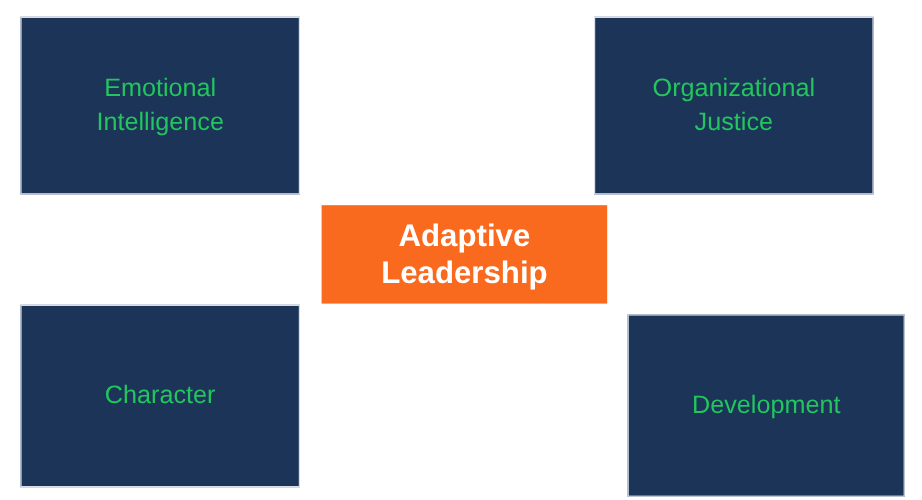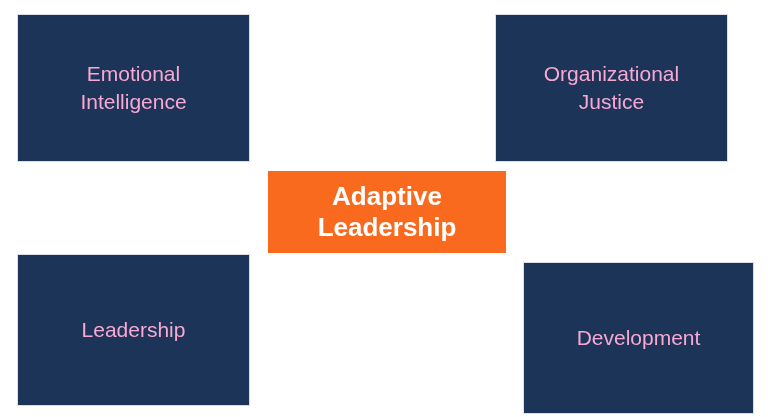--- a/index.html
+++ b/index.html
@@ -19,21 +19,21 @@
     position: absolute;
     background: #1B3458;
     border: 1px solid #d9dee8;
     box-sizing: border-box;
     display: flex;
     align-items: center;
     justify-content: center;
     text-align: center;
   }
   .navy-box .label {
-    color: #f9a8d4;
+    color: #22c55e;
     font-size: 21px;
     line-height: 1.35;
     font-weight: 400;
     max-width: 175px;
   }
   .box-tl { left: 17px;  top: 14px;  width: 233px; height: 148px; }
   .box-tr { left: 495px; top: 14px;  width: 233px; height: 148px; }
   .box-bl { left: 17px;  top: 254px; width: 233px; height: 152px; }
   .box-br { left: 523px; top: 262px; width: 231px; height: 152px; }
   .center-box {
@@ -66,20 +66,20 @@
 
   <div class="navy-box box-tr">
     <span class="label">Organizational Justice</span>
   </div>
 
   <div class="center-box">
     <span class="label">Adaptive Leadership</span>
   </div>
 
   <div class="navy-box box-bl">
-    <span class="label">Leadership</span>
+    <span class="label">Character</span>
   </div>
 
   <div class="navy-box box-br">
     <span class="label">Development</span>
   </div>
 
 </div>
 
 </body></html>

